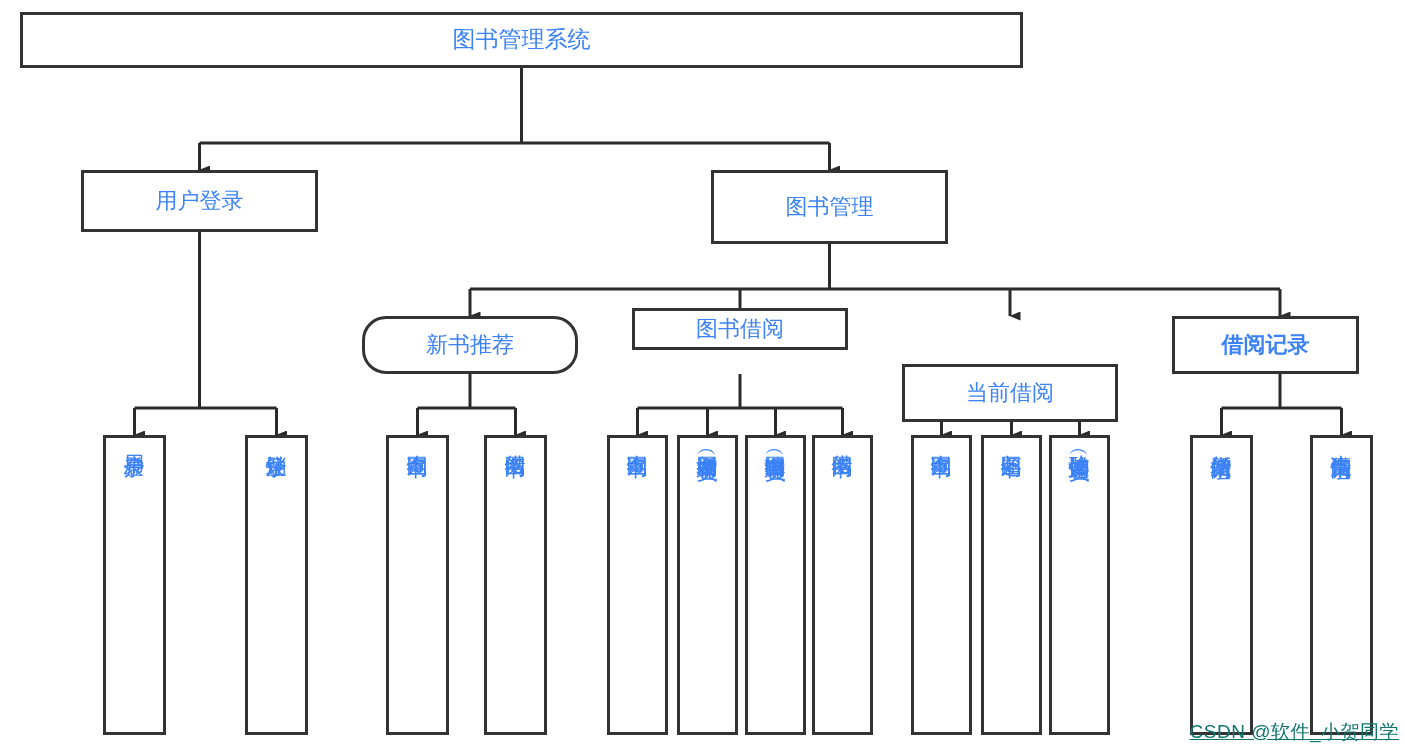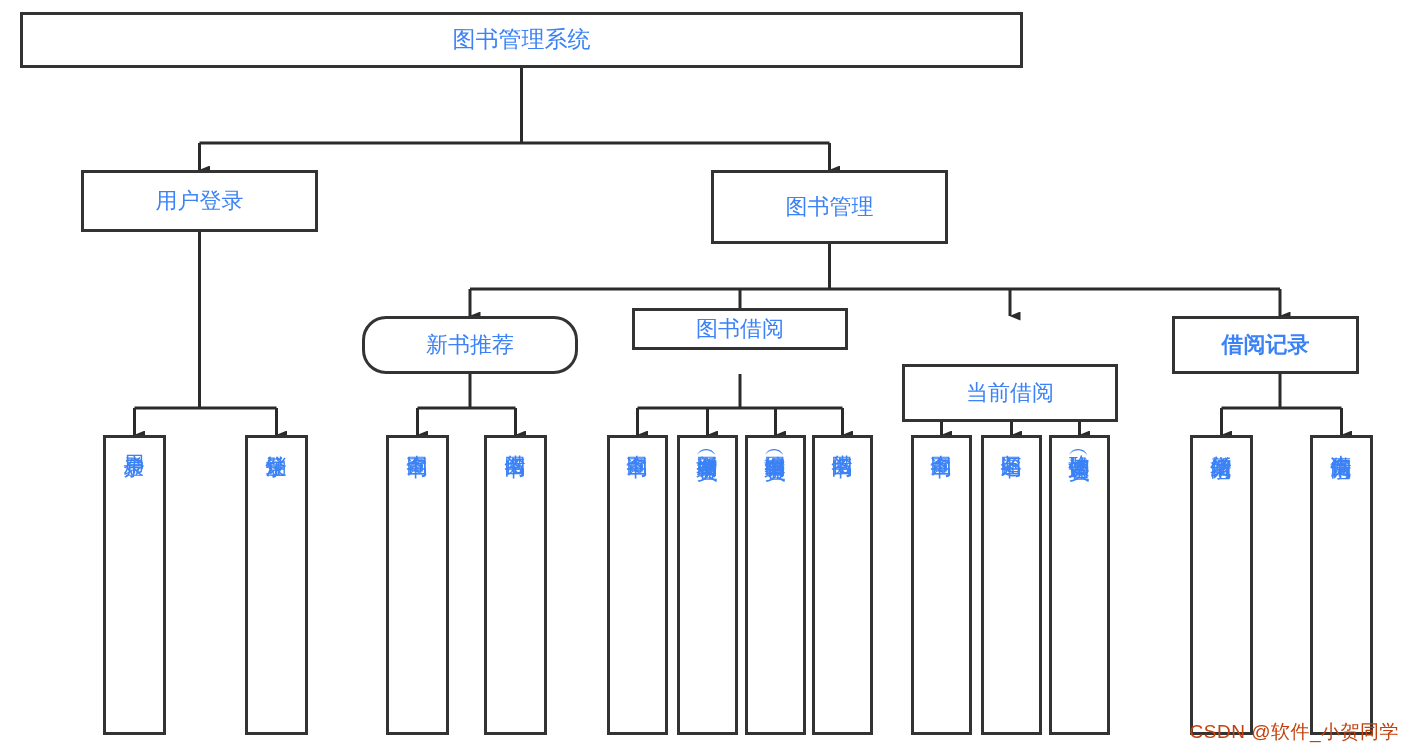--- a/index.html
+++ b/index.html
@@ -54,24 +54,25 @@
     font-size: 21px;
     letter-spacing: 1px;
     line-height: 1.0;
     white-space: nowrap;
   }
   .watermark {
     position: absolute;
     right: 6px;
     bottom: 2px;
     font-size: 19px;
-    color: #c2410c;
+    color: #0f766e;
     z-index: 5;
     letter-spacing: 0.5px;
     pointer-events: none;
+    text-decoration: underline;
   }
 </style>
 </head>
 <body>
 
 <div id="canvas">
 
   <svg id="edges" viewBox="0 0 1405 747">
     <defs>
       <marker id="arrowhead" markerWidth="9" markerHeight="11" refX="4.5" refY="10.5" orient="auto" markerUnits="userSpaceOnUse">

